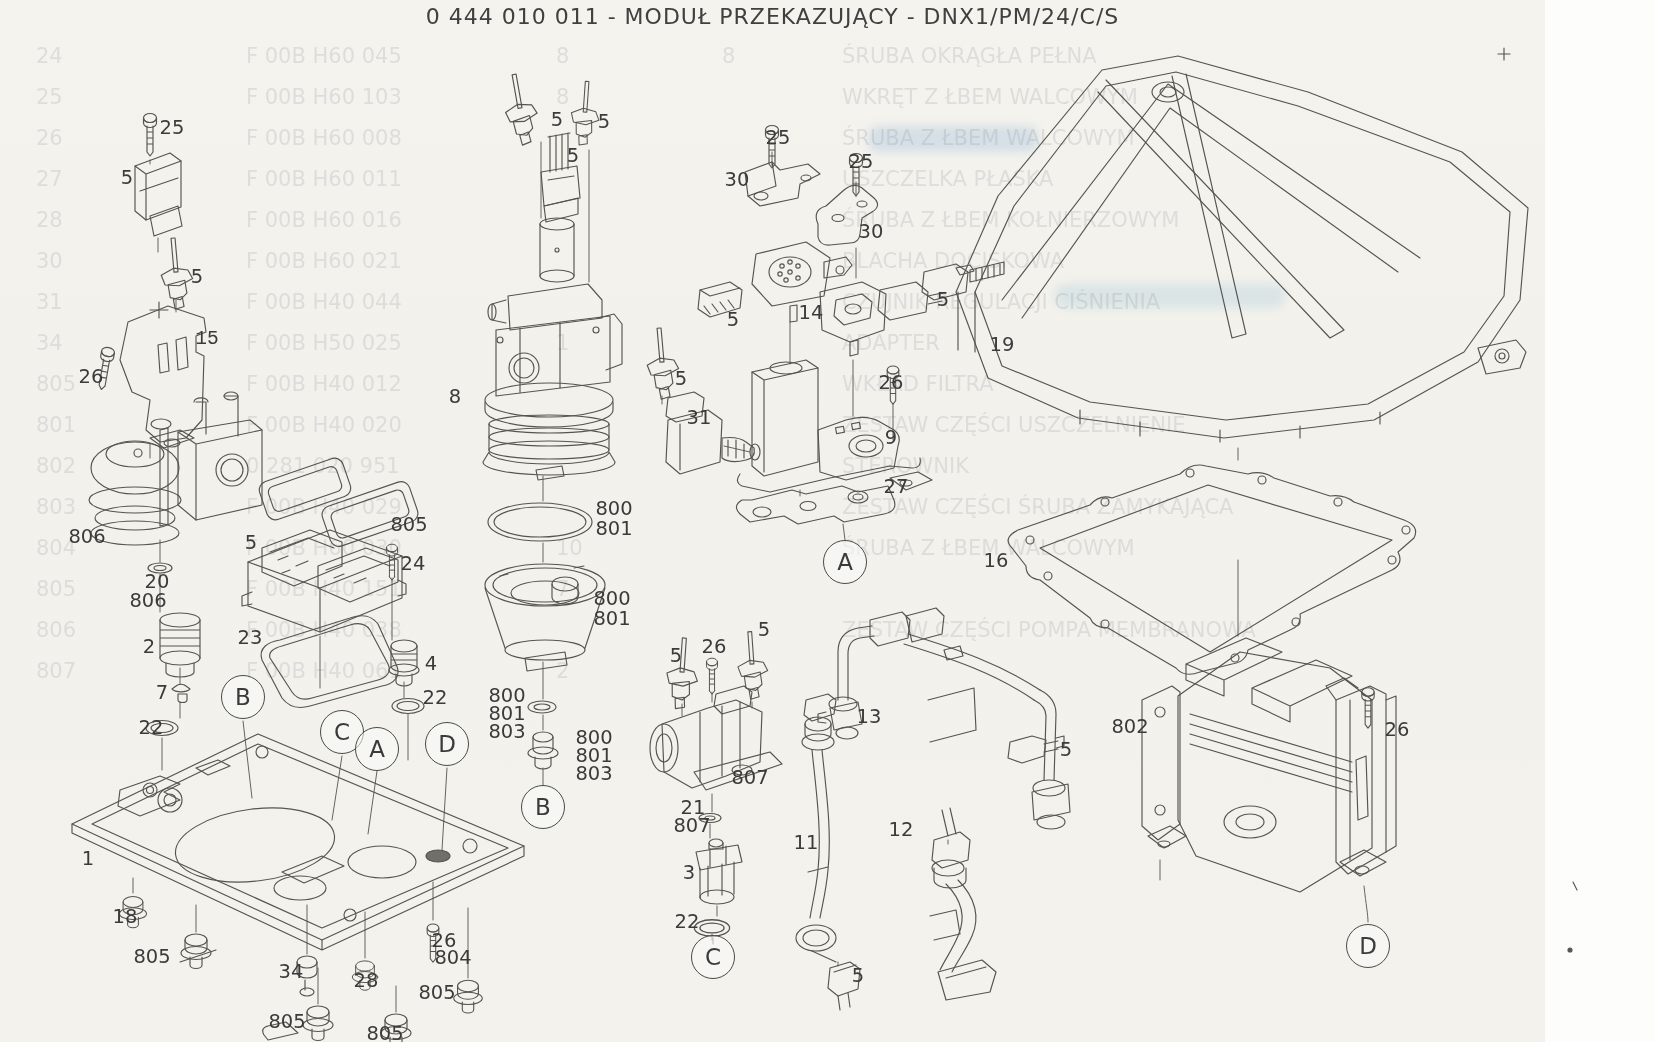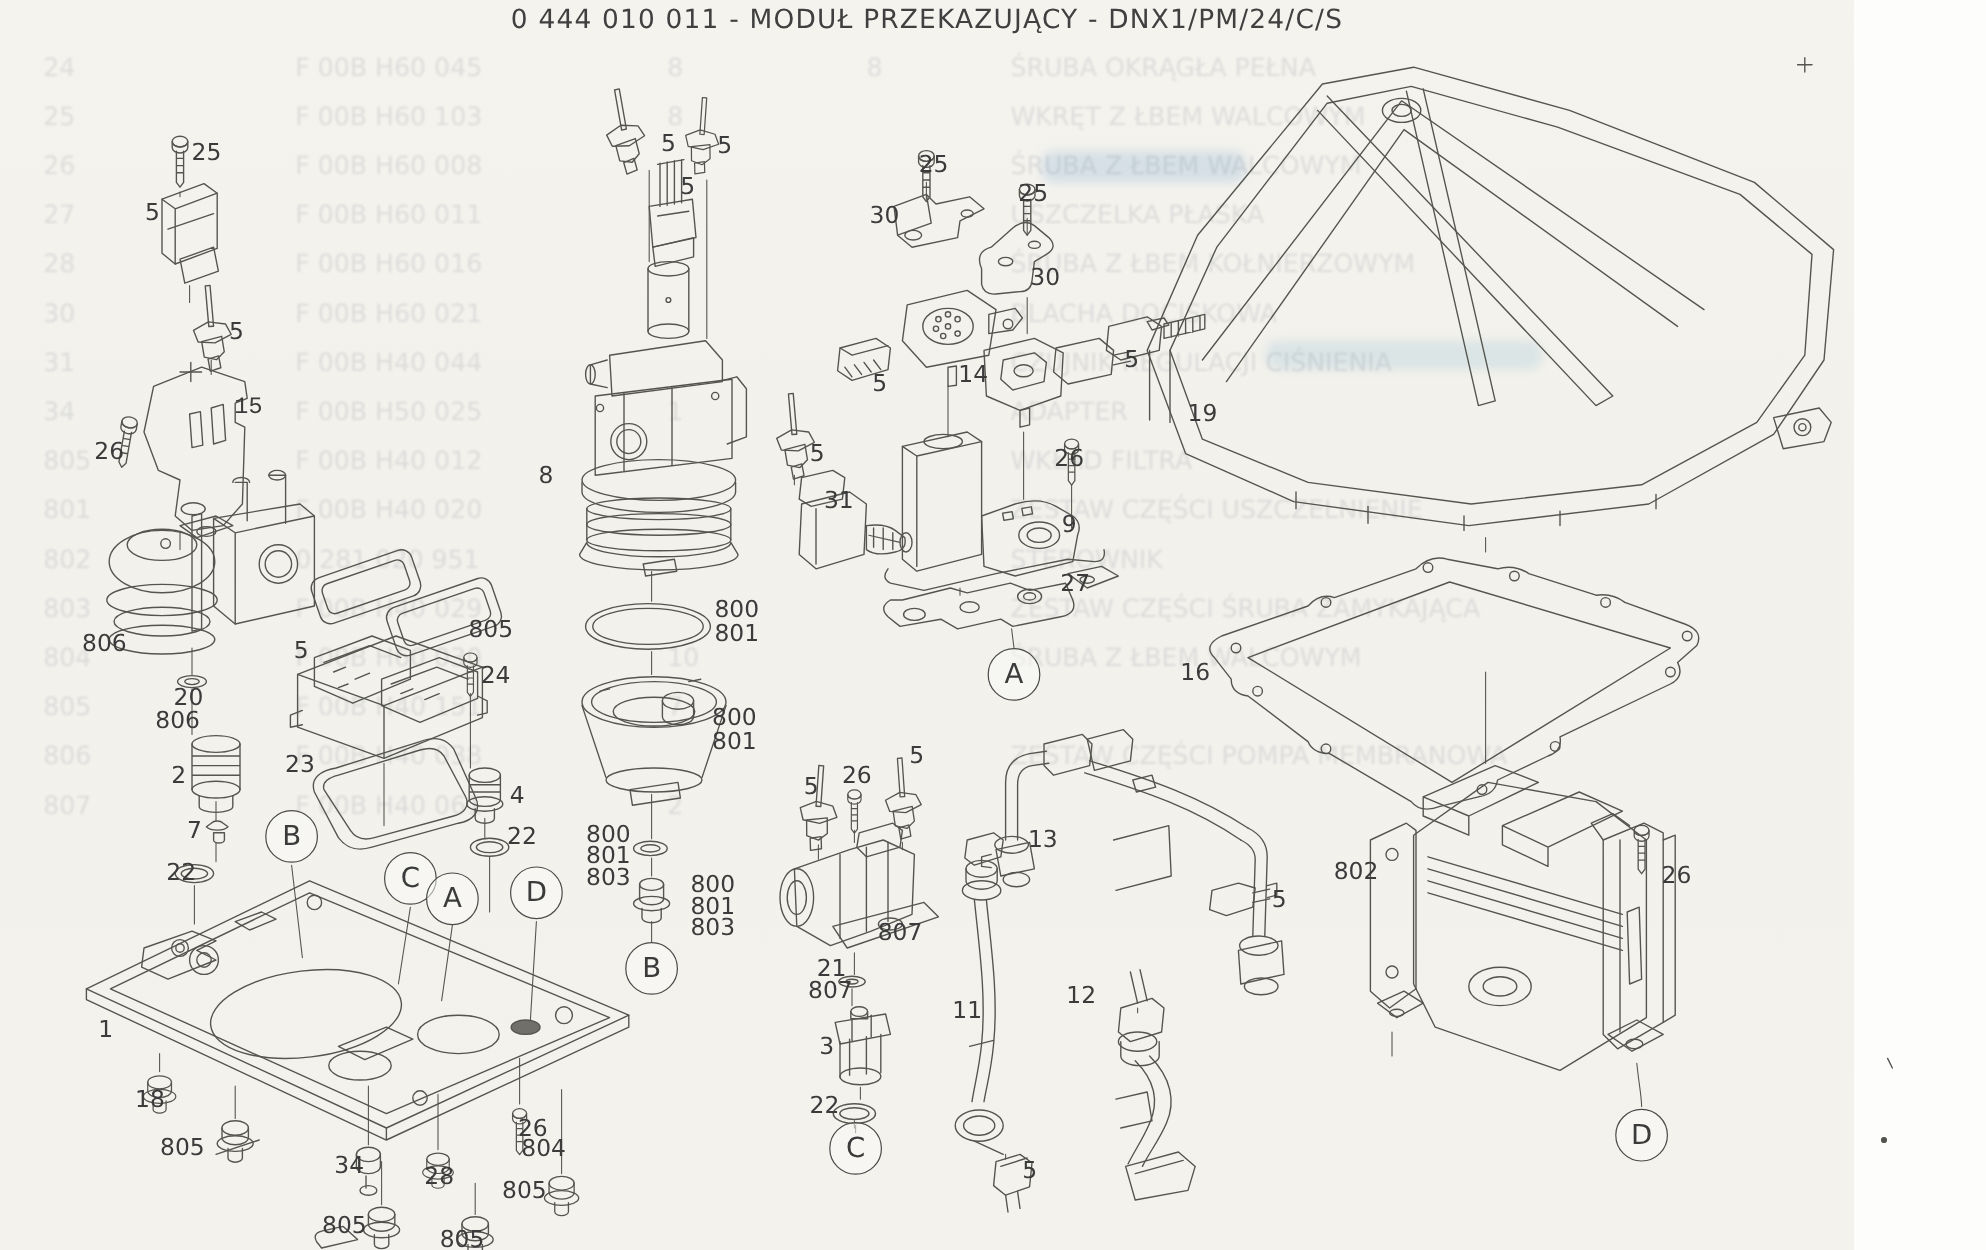--- a/index.html
+++ b/index.html
@@ -660,21 +660,21 @@
       <span class="callout" style="left: 681px; top: 378px;">5</span>
       <span class="callout" style="left: 699px; top: 417px;">31</span>
       <span class="callout" style="left: 676px; top: 655px;">5</span>
       <span class="callout" style="left: 714px; top: 646px;">26</span>
       <span class="callout" style="left: 764px; top: 629px;">5</span>
       <span class="callout" style="left: 750px; top: 777px;">807</span>
       <span class="callout" style="left: 693px; top: 807px;">21</span>
       <span class="callout" style="left: 692px; top: 825px;">807</span>
       <span class="callout" style="left: 689px; top: 872px;">3</span>
       <span class="callout" style="left: 687px; top: 921px;">22</span>
-      <span class="callout" style="left: 869px; top: 699px;">13</span>
+      <span class="callout" style="left: 869px; top: 716px;">13</span>
       <span class="callout" style="left: 806px; top: 842px;">11</span>
       <span class="callout" style="left: 901px; top: 829px;">12</span>
       <span class="callout" style="left: 858px; top: 975px;">5</span>
       <span class="callout" style="left: 1066px; top: 749px;">5</span>
       <span class="callout" style="left: 996px; top: 560px;">16</span>
       <span class="callout" style="left: 1130px; top: 726px;">802</span>
       <span class="callout" style="left: 1397px; top: 729px;">26</span>
     </div>
   <div id="letters">
       <div class="letter-circle" style="left: 243px; top: 697px;">B</div>

